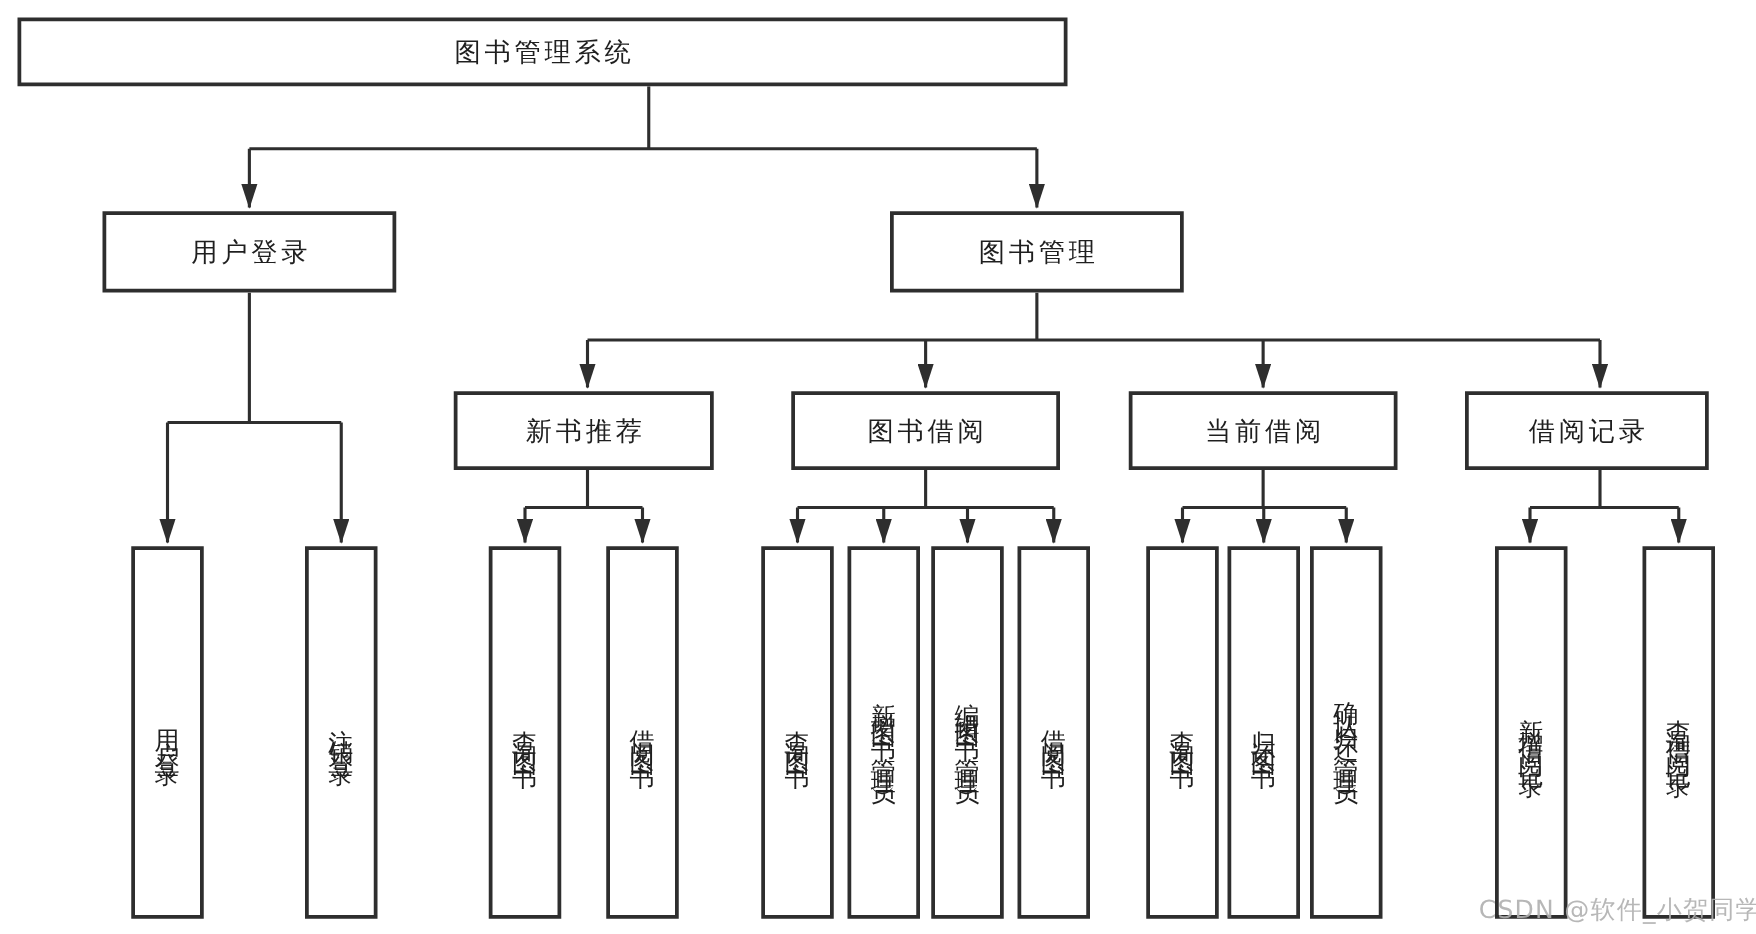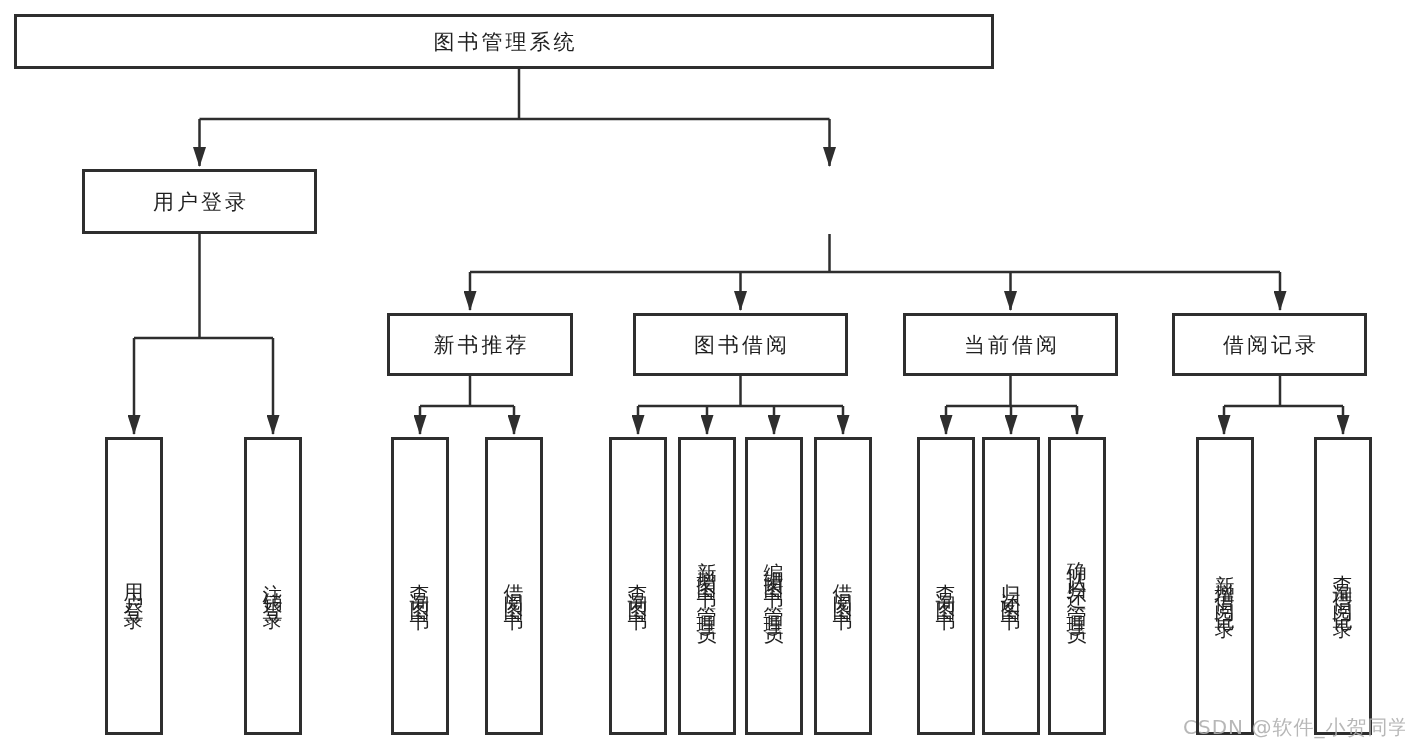--- a/index.html
+++ b/index.html
@@ -102,29 +102,32 @@
       <path d="M1011,406 L1011,434" marker-end="url(#arrow)"></path>
       <path d="M1077,406 L1077,434" marker-end="url(#arrow)"></path>
 
       <path d="M1280,376 L1280,406"></path>
       <path d="M1224,406 L1343,406"></path>
       <path d="M1224,406 L1224,434" marker-end="url(#arrow)"></path>
       <path d="M1343,406 L1343,434" marker-end="url(#arrow)"></path>
     </g>
   </svg>
 
-  <div class="box hbox" style="left:14px; top:14px; width:980px; height:55px;">
+  <div class="box hbox" style="left:14px; top:14px; width:840px; height:55px;">
     <span>图书管理系统</span>
   </div>
 
   <div class="box hbox" style="left:82px; top:169px; width:235px; height:65px;">
     <span>用户登录</span>
   </div>
+  <div class="box hbox" style="left:712px; top:169px; width:235px; height:65px;">
+    <span>图书管理</span>
+  </div>
 
-  <div class="box hbox" style="left:363px; top:313px; width:186px; height:63px;margin-left:24px;">
+  <div class="box hbox" style="left:363px; top:313px; width:208px; height:63px;">
     <span>新书推荐</span>
   </div>
   <div class="box hbox" style="left:903px; top:313px; width:215px; height:63px;">
     <span>当前借阅</span>
   </div>
   <div class="box hbox" style="left:633px; top:313px; width:215px; height:63px;">
     <span>图书借阅</span>
   </div>
   <div class="box hbox" style="left:1172px; top:313px; width:195px; height:63px;">
     <span>借阅记录</span>

